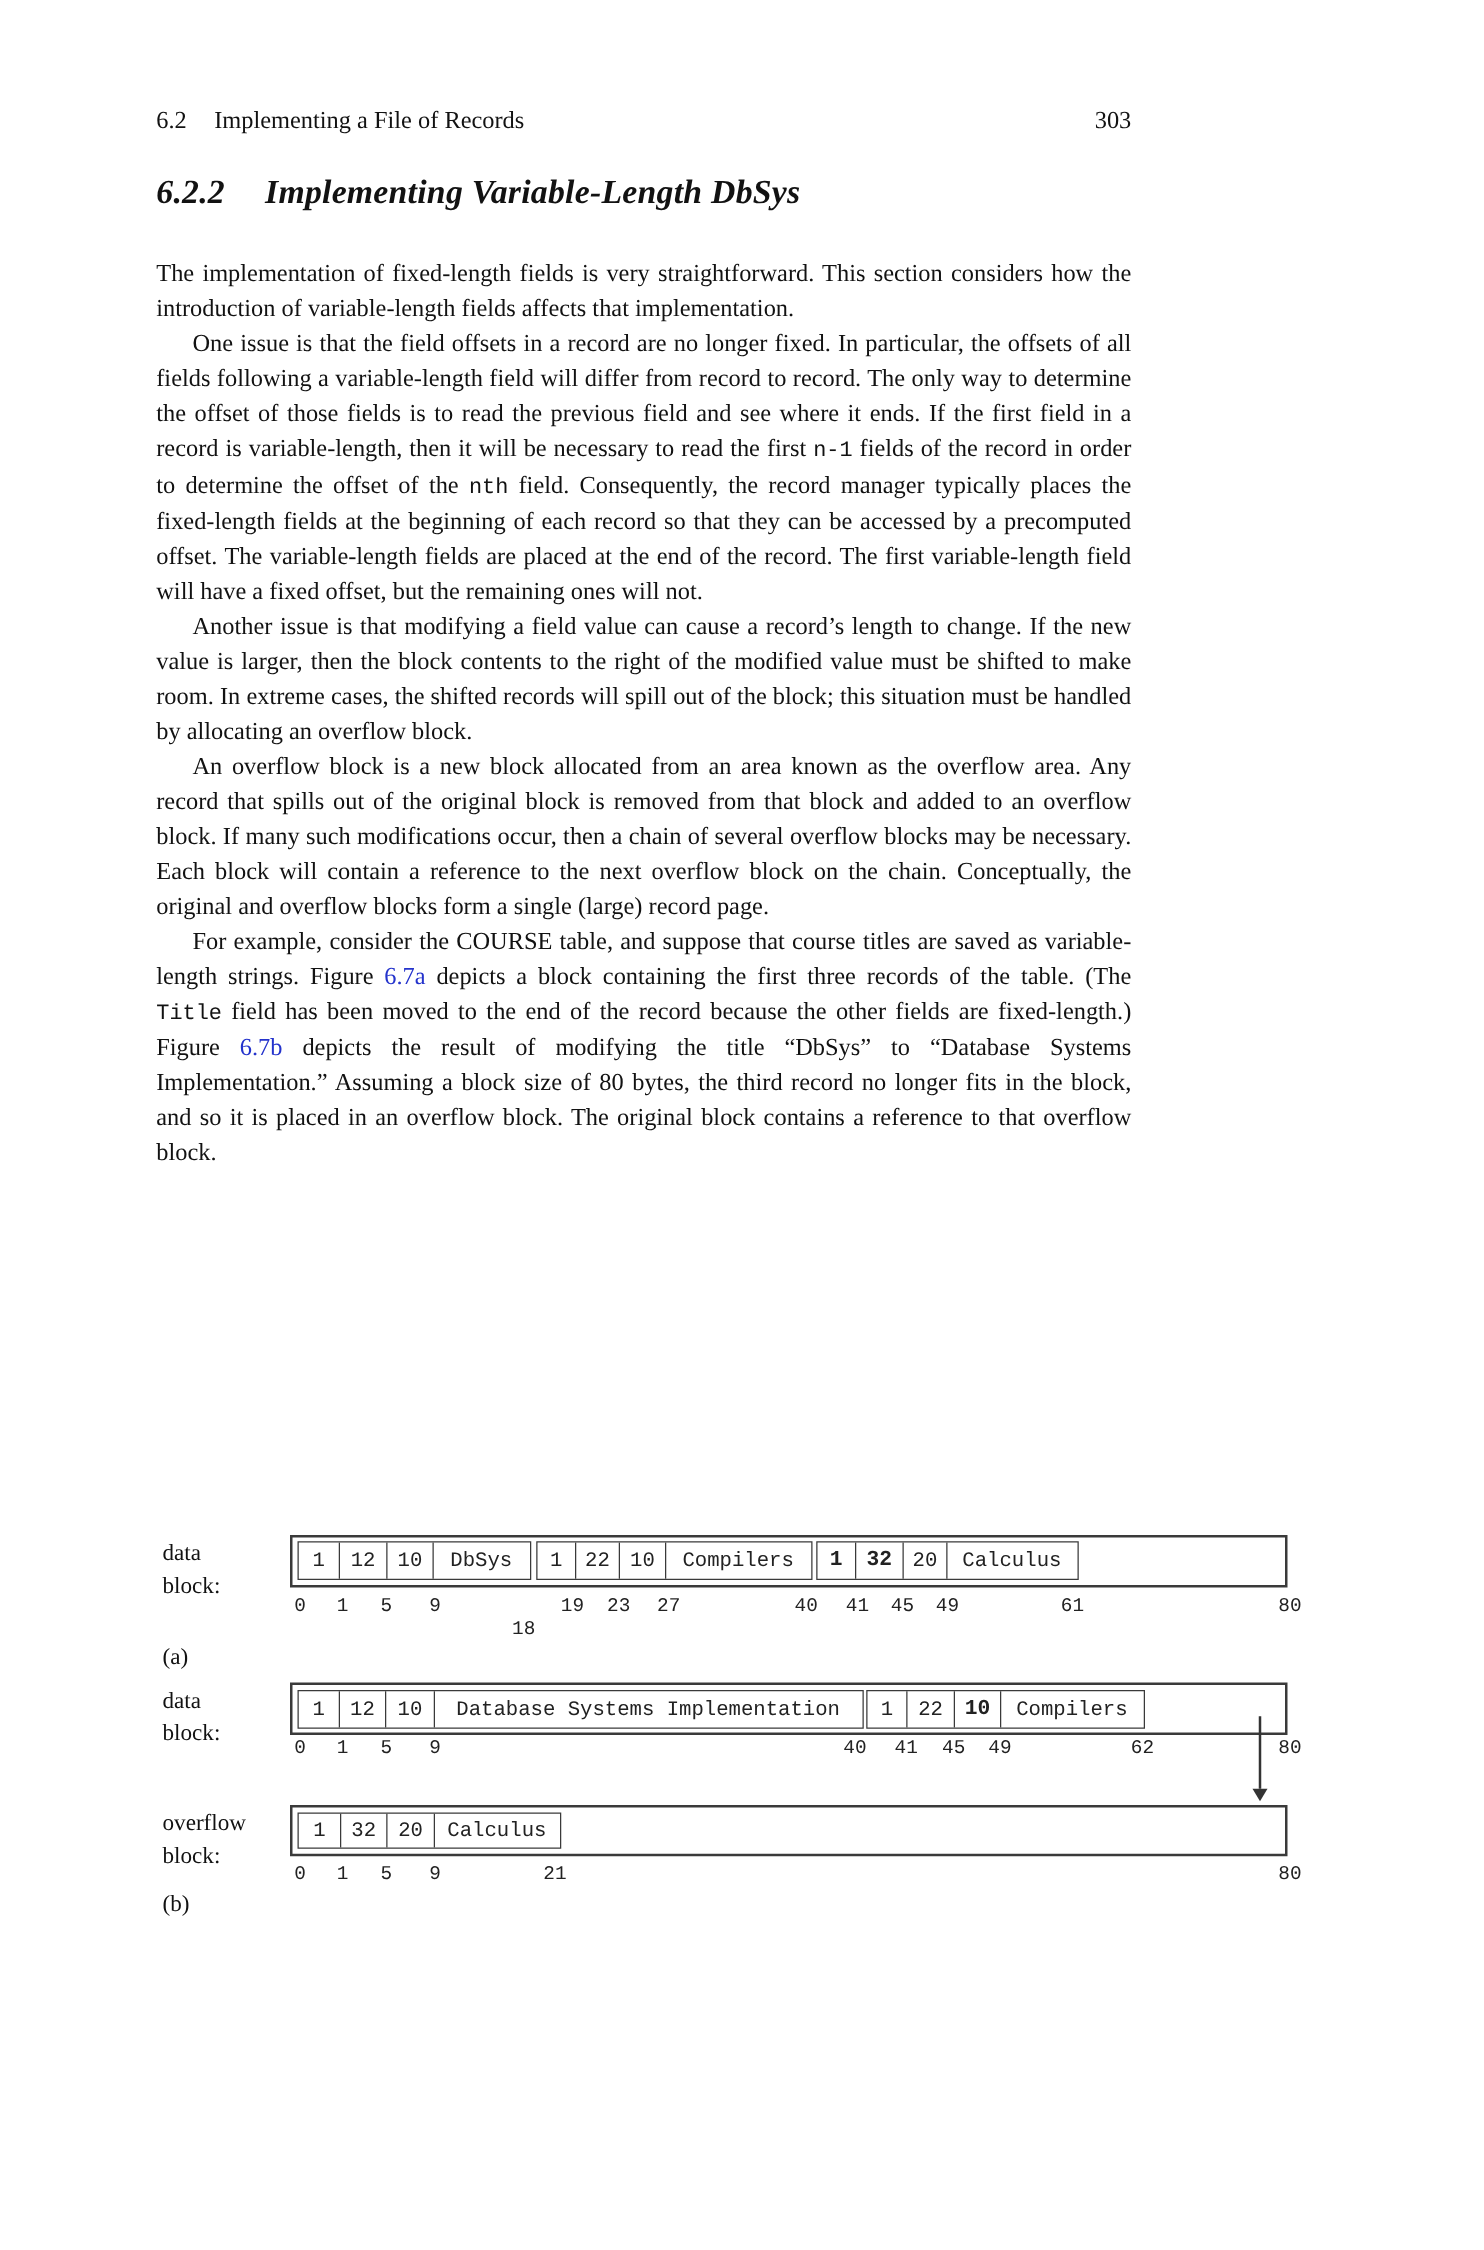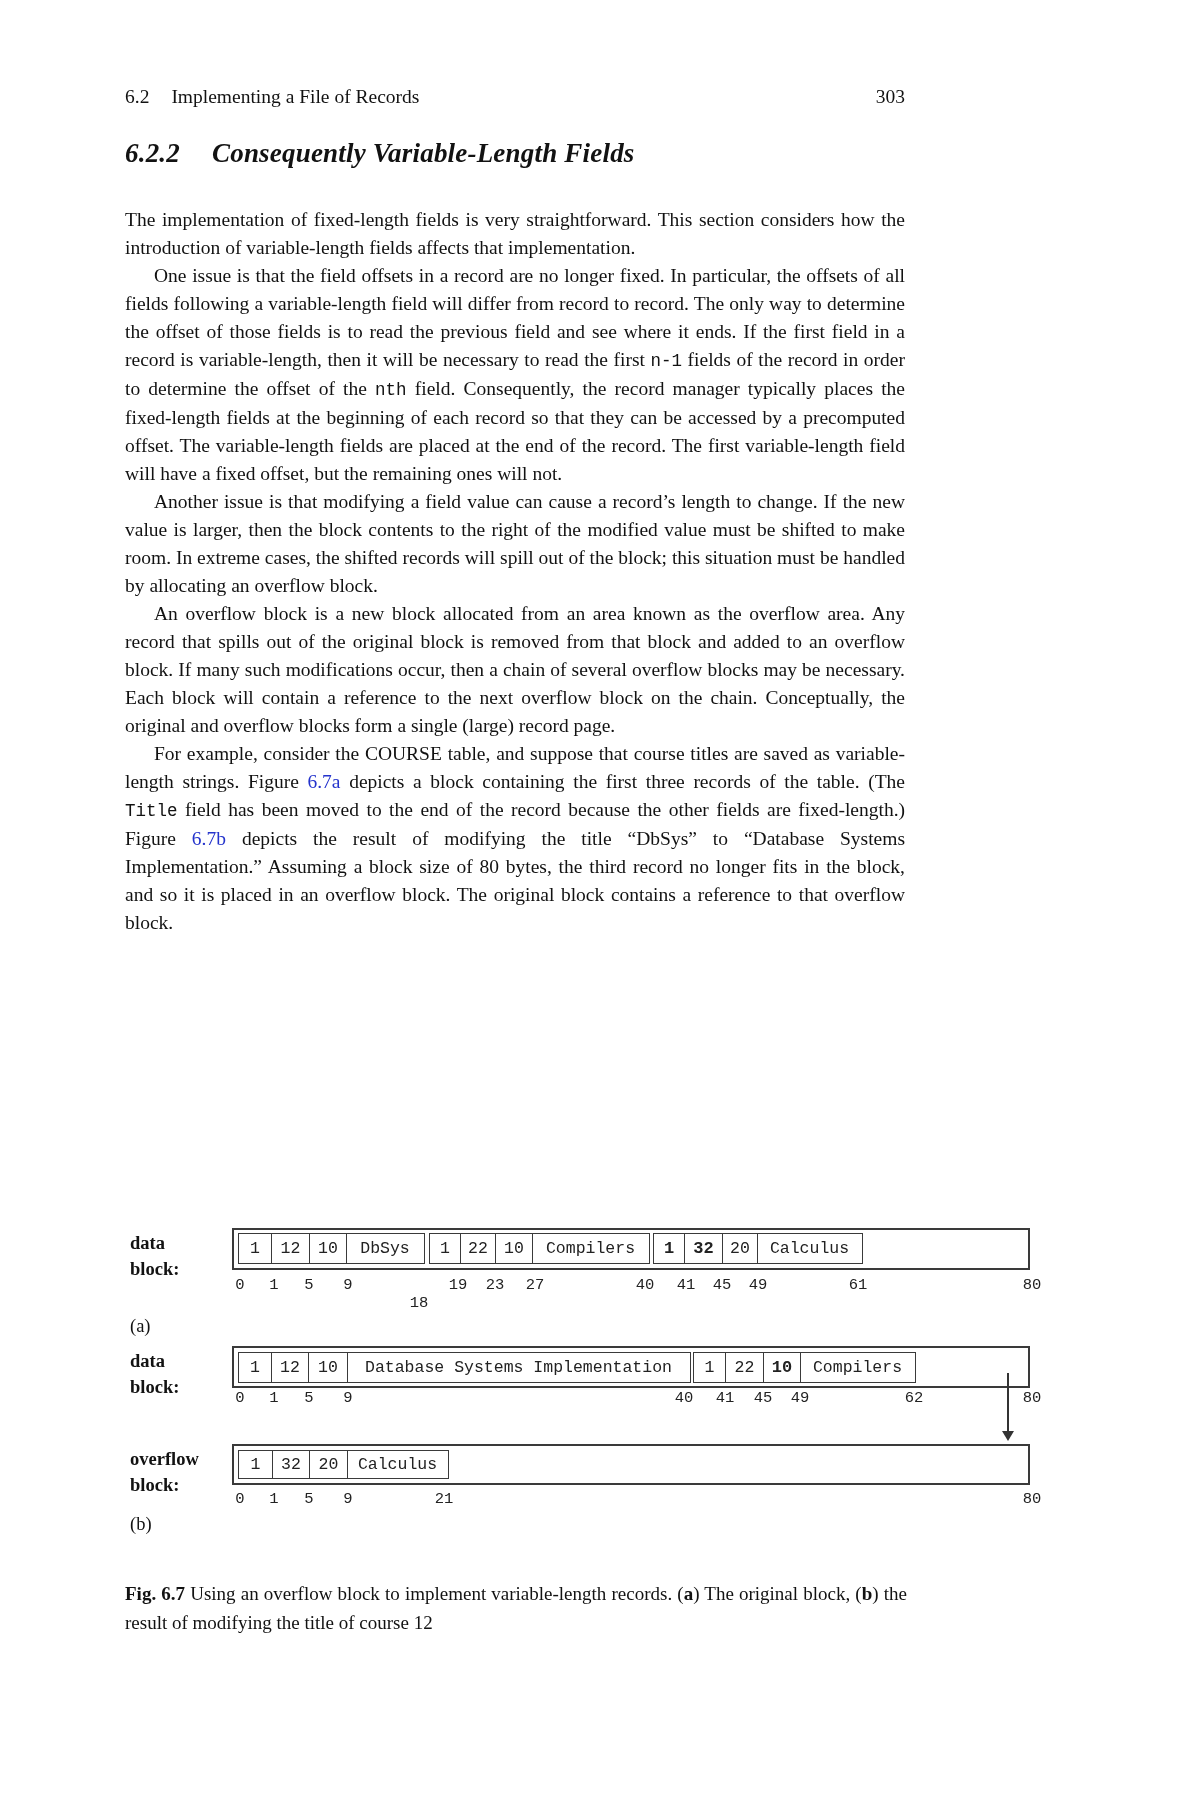--- a/index.html
+++ b/index.html
@@ -31,21 +31,20 @@
   .body-text p{margin:0;text-indent:29px;}
   .body-text p.noindent{text-indent:0;}
   .mono{font-family:"Liberation Mono", monospace;font-size:17.5px;}
   .ital{}
   .link{cursor:pointer;}
 
   
   .blk-label{
     position:absolute;left:130px;font-size:18.5px;line-height:26px;
     white-space:pre-line;
-    font-weight:bold;
   }
   .fig-tag{position:absolute;left:130px;font-size:18.5px;}
   .outer-rect{
     position:absolute;border:2px solid #3a3a3a;background:#fff;box-sizing:border-box;
   }
   .record{
     position:absolute;border:1.5px solid #3a3a3a;background:#fff;
     box-sizing:border-box;display:flex;align-items:stretch;
   }
   .cell{
@@ -80,21 +79,21 @@
 <div class="page">
 
   <div class="running-head">
     <span>
       <span class="sec-num">6.2</span><span>Implementing a File of Records</span>
     </span>
     <span>303</span>
   </div>
 
   <div class="heading">
-    <span class="h-num">6.2.2</span><span>Consequently Variable-Length Fields</span>
+    <span class="h-num">6.2.2</span><span>Implementing Variable-Length DbSys</span>
   </div>
 
   <div class="body-text" id="paragraphs">
       <p class="noindent"><span>The implementation of fixed-length fields is very straightforward. This section considers how the introduction of variable-length fields affects that implementation.</span></p>
       <p><span>One issue is that the field offsets in a record are no longer fixed. In particular, the offsets of all fields following a variable-length field will differ from record to record. The only way to determine the offset of those fields is to read the previous field and see where it ends. If the first field in a record is variable-length, then it will be necessary to read the first </span><span class="mono">n-1</span><span> fields of the record in order to determine the offset of the </span><span class="mono">nth</span><span> field. Consequently, the record manager typically places the fixed-length fields at the beginning of each record so that they can be accessed by a precomputed offset. The variable-length fields are placed at the end of the record. The first variable-length field will have a fixed offset, but the remaining ones will not.</span></p>
       <p><span>Another issue is that modifying a field value can cause a record’s length to change. If the new value is larger, then the block contents to the right of the modified value must be shifted to make room. In extreme cases, the shifted records will spill out of the block; this situation must be handled by allocating an </span><span class="ital">overflow block</span><span>.</span></p>
       <p><span>An overflow block is a new block allocated from an area known as the </span><span class="ital">overflow area</span><span>. Any record that spills out of the original block is removed from that block and added to an overflow block. If many such modifications occur, then a chain of several overflow blocks may be necessary. Each block will contain a reference to the next overflow block on the chain. Conceptually, the original and overflow blocks form a single (large) record page.</span></p>
       <p><span>For example, consider the COURSE table, and suppose that course titles are saved as variable-length strings. Figure </span><span class="link" style="color: rgb(36, 51, 204);">6.7a</span><span> depicts a block containing the first three records of the table. (The </span><span class="mono">Title</span><span> field has been moved to the end of the record because the other fields are fixed-length.) Figure </span><span class="link" style="color: rgb(36, 51, 204);">6.7b</span><span> depicts the result of modifying the title “DbSys” to “Database Systems Implementation.” Assuming a block size of 80 bytes, the third record no longer fits in the block, and so it is placed in an overflow block. The original block contains a reference to that overflow block.</span></p>
     </div>
 
@@ -173,15 +172,14 @@
       <span class="tick" style="left: 274px; top: 1490px;">1</span>
       <span class="tick" style="left: 309px; top: 1490px;">5</span>
       <span class="tick" style="left: 348px; top: 1490px;">9</span>
       <span class="tick" style="left: 444px; top: 1490px;">21</span>
       <span class="tick" style="left: 1032px; top: 1490px;">80</span>
       <div class="fig-tag" style="top: 1514px;">(b)</div>
       <div class="arrow-line" style="left: 1007px; top: 1373px; height: 58px;"></div>
       <div class="arrow-head" style="left: 1002px; top: 1431px;"></div>
     </div>
 
-  <p class="caption" id="caption"><span class="cap-b">Fig. 6.7</span><span>  Using an overflow block to implement variable-length records. (</span><span class="cap-b">a</span><span>) The original block, (</span><span class="cap-b">b</span><span>) the result of modifying the title of course 12</span></p>
 
 </div>
 
 </body></html>

